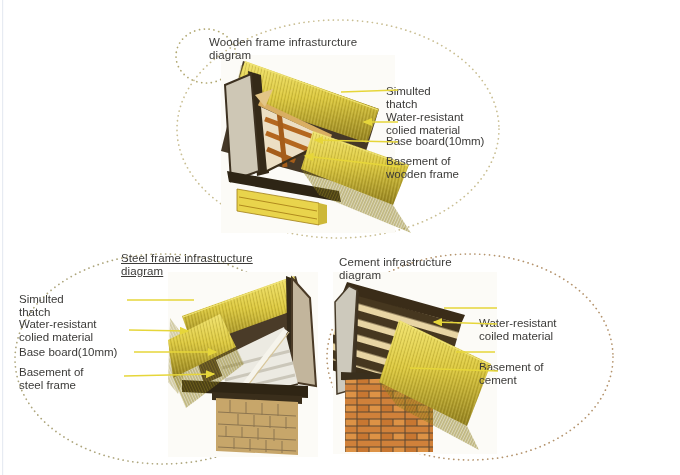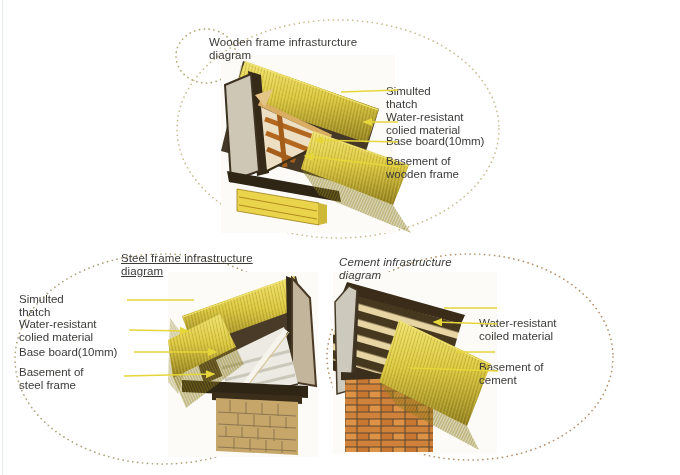--- a/index.html
+++ b/index.html
@@ -218,21 +218,21 @@
       <path class="lead" d="M497,324 L434,322" marker-end="url(#arw)"></path>
       <path class="lead" d="M495,352 L456,352"></path>
       <path class="lead" d="M498,371 L410,368"></path>
     </g>
   </svg>
 
   <div class="ttl" style="left:209px;top:36px;width:170px;">Wooden frame infrasturcture
 diagram</div>
   <div class="ttl" style="left:121px;top:252px;width:170px;text-decoration:underline;">Steel frame infrastructure
 diagram</div>
-  <div class="ttl" style="left:339px;top:256px;width:160px;font-style:italic;">Cement infrastructure
+  <div class="ttl" style="left:339px;top:256px;width:160px;">Cement infrastructure
 diagram</div>
 
   <div class="lbl g1l" style="top:85px;">Simulted
 thatch</div>
   <div class="lbl g1l" style="top:111px;">Water-resistant
 colied material</div>
   <div class="lbl g1l" style="top:135px;">Base board(10mm)</div>
   <div class="lbl g1l" style="top:155px;">Basement of
 wooden frame</div>
 

